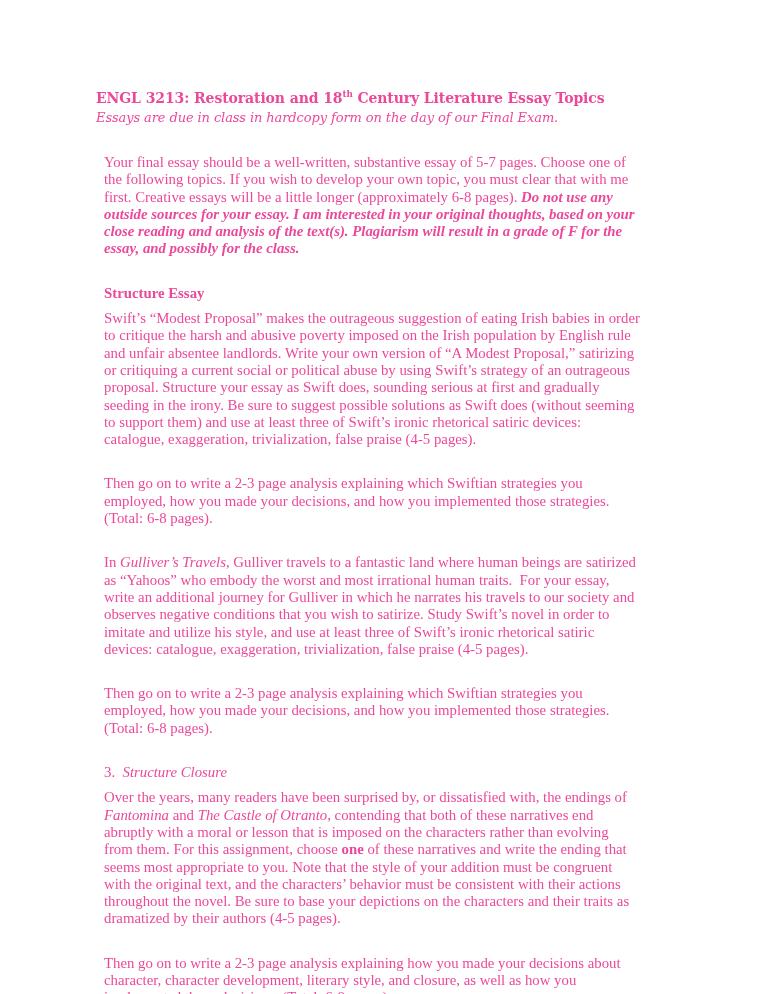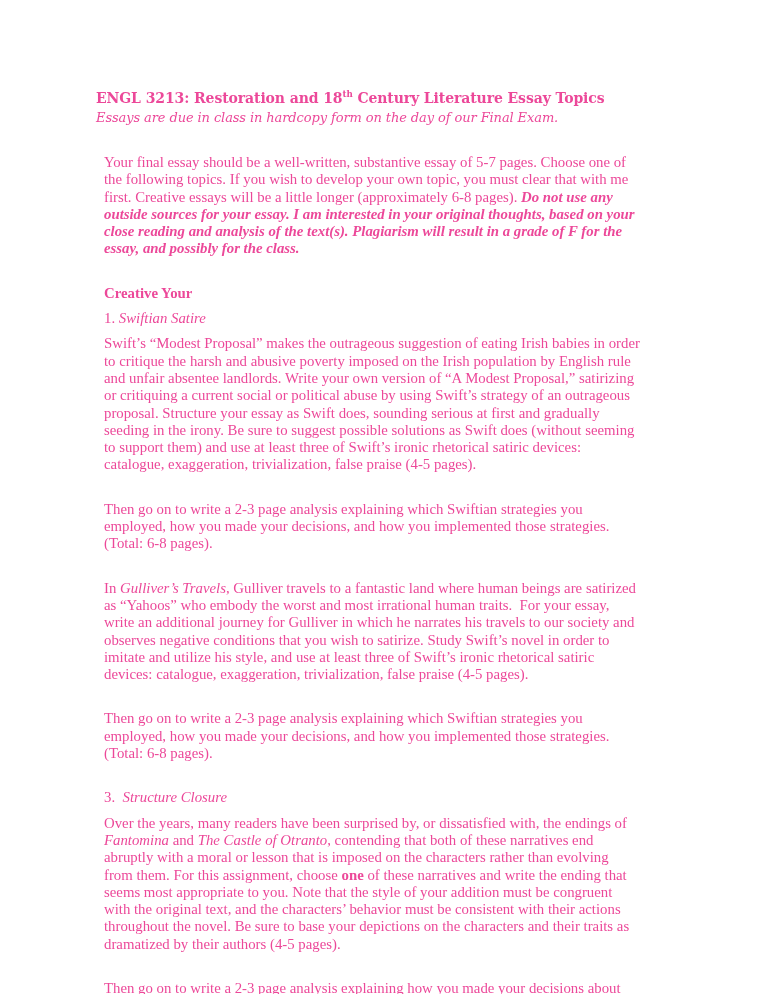--- a/index.html
+++ b/index.html
@@ -62,22 +62,21 @@
 <body>
 
 <div class="page">
   <div class="content">
     <h1 class="doc-title"><span class="r-b">ENGL 3213: Restoration and 18</span><span class="r-supb">th</span><span class="r-b"> Century Literature Essay Topics</span></h1>
     <div class="doc-subtitle">Essays are due in class in hardcopy form on the day of our Final Exam.</div>
     <div class="lead-gap"></div>
     <div>
         <p class="para"><span class="r-n">Your final essay should be a well-written, substantive essay of 5-7 pages. Choose one of the following topics. If you wish to develop your own topic, you must clear that with me first. Creative essays will be a little longer (approximately 6-8 pages). </span><span class="r-bi">Do not use any outside sources for your essay. I am interested in your original thoughts, based on your close reading and analysis of the text(s). Plagiarism will result in a grade of F for the essay, and possibly for the class.</span></p>
         <div class="gap"></div>
-        <p class="para"><span class="r-b">Creative Your</span></p>
-        <p class="para"><span class="r-n">1. </span><span class="r-i">Swiftian Satire</span></p>
+        <p class="para"><span class="r-b">Structure Essay</span></p>
         <p class="para"><span class="r-n">Swift’s “Modest Proposal” makes the outrageous suggestion of eating Irish babies in order to critique the harsh and abusive poverty imposed on the Irish population by English rule and unfair absentee landlords. Write your own version of “A Modest Proposal,” satirizing or critiquing a current social or political abuse by using Swift’s strategy of an outrageous proposal. Structure your essay as Swift does, sounding serious at first and gradually seeding in the irony. Be sure to suggest possible solutions as Swift does (without seeming to support them) and use at least three of Swift’s ironic rhetorical satiric devices: catalogue, exaggeration, trivialization, false praise (4-5 pages).</span></p>
         <div class="gap"></div>
         <p class="para"><span class="r-n">Then go on to write a 2-3 page analysis explaining which Swiftian strategies you employed, how you made your decisions, and how you implemented those strategies. (Total: 6-8 pages).</span></p>
         <div class="gap"></div>
         <p class="para"><span class="r-n">In </span><span class="r-i">Gulliver’s Travels</span><span class="r-n">, Gulliver travels to a fantastic land where human beings are satirized as “Yahoos” who embody the worst and most irrational human traits.  For your essay, write an additional journey for Gulliver in which he narrates his travels to our society and observes negative conditions that you wish to satirize. Study Swift’s novel in order to imitate and utilize his style, and use at least three of Swift’s ironic rhetorical satiric devices: catalogue, exaggeration, trivialization, false praise (4-5 pages).</span></p>
         <div class="gap"></div>
         <p class="para"><span class="r-n">Then go on to write a 2-3 page analysis explaining which Swiftian strategies you employed, how you made your decisions, and how you implemented those strategies. (Total: 6-8 pages).</span></p>
         <div class="gap"></div>
         <p class="para"><span class="r-n">3.  </span><span class="r-i">Structure Closure</span></p>
         <p class="para"><span class="r-n">Over the years, many readers have been surprised by, or dissatisfied with, the endings of </span><span class="r-i">Fantomina</span><span class="r-n"> and </span><span class="r-i">The Castle of Otranto</span><span class="r-n">, contending that both of these narratives end abruptly with a moral or lesson that is imposed on the characters rather than evolving from them. For this assignment, choose </span><span class="r-b">one</span><span class="r-n"> of these narratives and write the ending that seems most appropriate to you. Note that the style of your addition must be congruent with the original text, and the characters’ behavior must be consistent with their actions throughout the novel. Be sure to base your depictions on the characters and their traits as dramatized by their authors (4-5 pages).</span></p>

